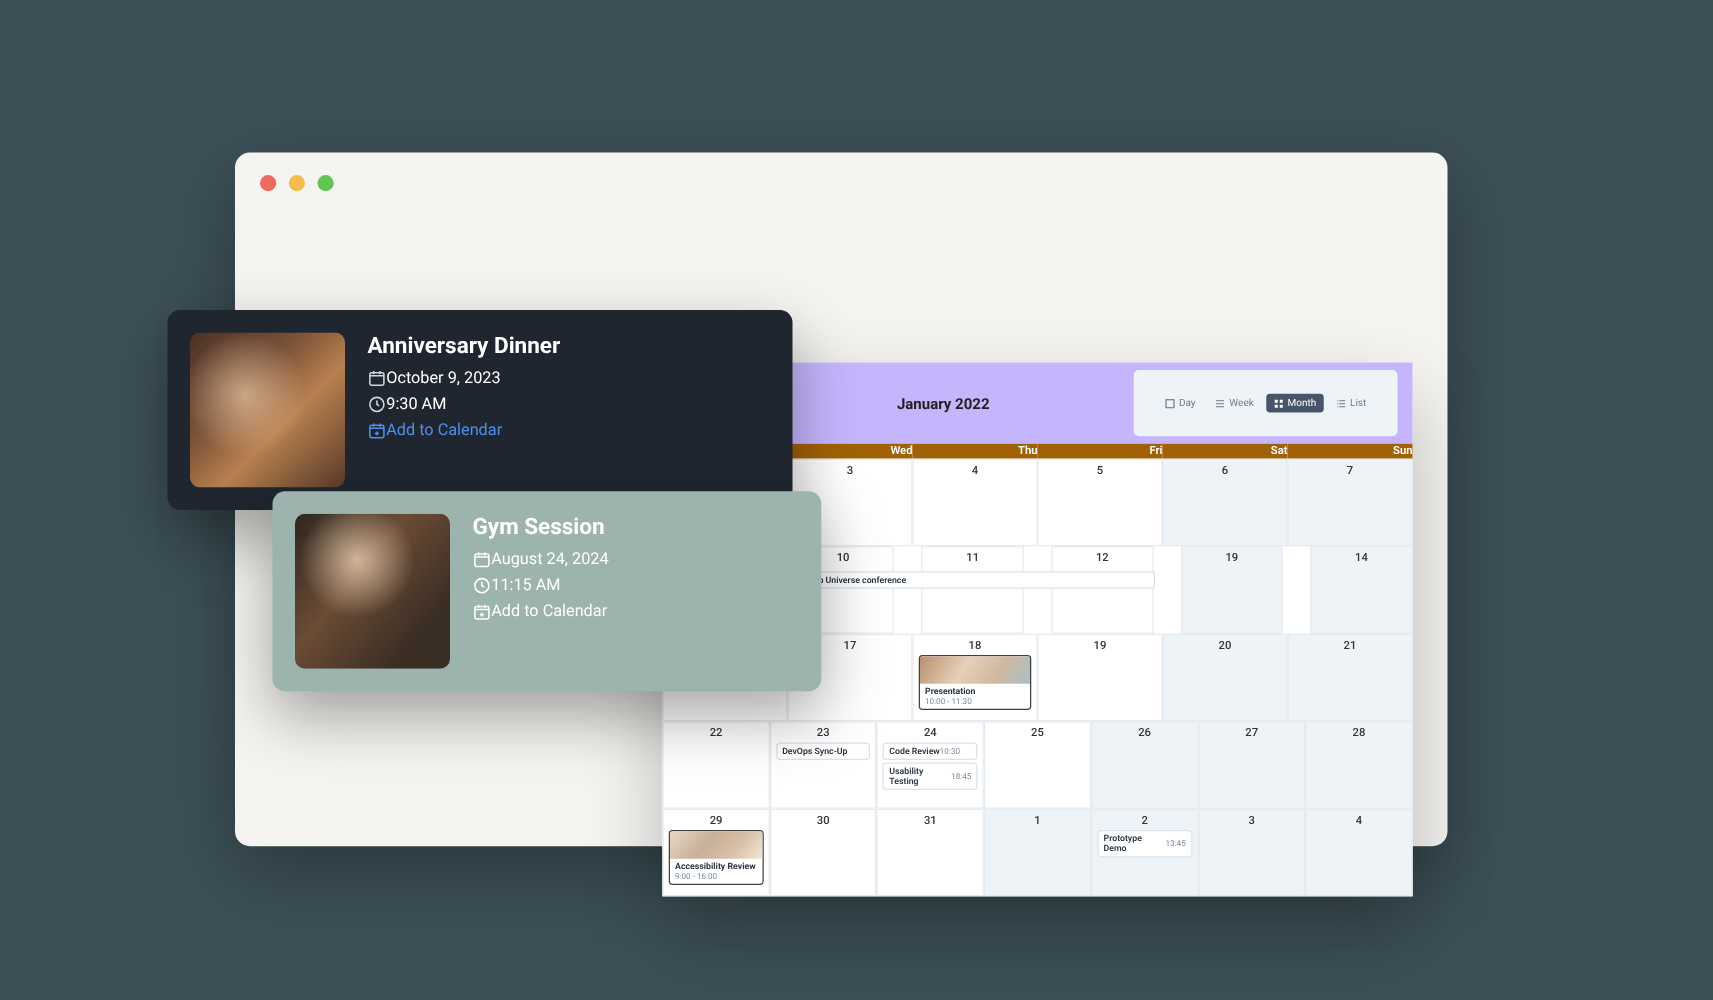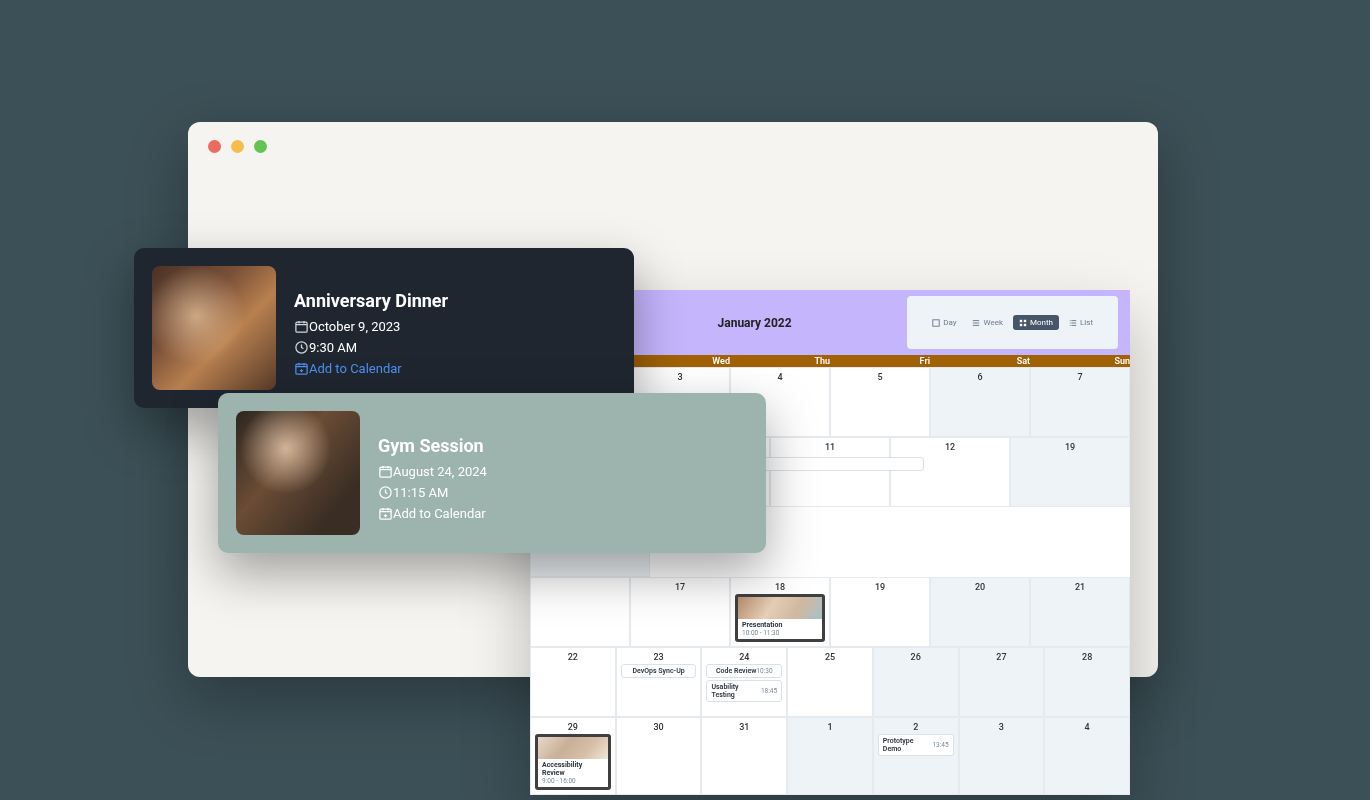--- a/index.html
+++ b/index.html
@@ -106,29 +106,29 @@
 }
 
 .ev-chip {
   background: #fff;
   border: 1px solid #d9e2ea;
   border-radius: 3px;
   font-size: 7px;
   padding: 2px 4px;
   margin-top: 2px;
   display: flex;
-  justify-content: center;
+  justify-content: flex-start;
   align-items: center;
   color: #2b3440;
   font-weight: 600;
 }
 .ev-chip .etime { font-weight: 400; color: #7a8a99; font-size: 6.5px; }
 .ev-thumb {
   background: #fff;
-  border: 3px solid #404040;
+  border: 1px solid #404040;
   border-radius: 3px;
   overflow: hidden;
   margin-top: 2px;
 }
 .ev-thumb .timg { height: 22px; }
 .ev-thumb .tbody { padding: 2px 4px; }
 .ev-thumb .ttitle { font-size: 7px; font-weight: 700; color: #2b3440; }
 .ev-thumb .trange { font-size: 6.5px; color: #7a8a99; }
 .span-evt {
   position: absolute;
@@ -150,26 +150,26 @@
   gap: 18px;
   box-shadow: 0 20px 50px rgba(0,0,0,0.35);
 }
 .event-card .card-img {
   width: 124px;
   height: 124px;
   border-radius: 8px;
   flex-shrink: 0;
 }
 .event-card .card-body { color: #fff; }
-.event-card h3 { font-size: 18px; font-weight: 700; margin-bottom: 8px; margin-top: 24px; }
+.event-card h3 { font-size: 18px; font-weight: 700; margin-bottom: 8px; }
 .event-card .meta-row { display: flex; align-items: center; gap: 0; font-size: 13px; margin-bottom: 6px; }
 .event-card .meta-row svg { width: 15px; height: 15px; flex-shrink: 0; }
 .card-dark { background: #1f2630; left: 134px; top: 248px; width: 500px; }
 .card-dark .add-cal { color: #4f8ff0; }
-.card-teal { background: #9cb3ae; left: 218px; top: 393px; width: 548px; }
+.card-teal { background: #9cb3ae; left: 218px; top: 393px; width: 439px; }
 .card-teal .card-body { color: #fff; }
 .card-teal .meta-row, .card-teal h3, .card-teal .add-cal { color: #fff; }
 
 
 .img-dinner {
   background:
     radial-gradient(circle at 35% 40%, rgba(255,220,180,0.6), transparent 45%),
     linear-gradient(135deg, #4a3226 0%, #7a5038 35%, #b8804f 60%, #5a3c2a 100%);
 }
 .img-gym {
@@ -258,21 +258,21 @@
         <div class="day-cell">
           <div class="day-num">5</div>
         </div>
         <div class="day-cell shade">
           <div class="day-num">6</div>
         </div>
         <div class="day-cell shade">
           <div class="day-num">7</div>
         </div>
       </div>
-      <div class="cal-grid" style="grid-template-columns: repeat(5, 1fr); position: relative;">
+      <div class="cal-grid" style="grid-template-columns: repeat(6, 1fr); position: relative; gap: 22px;">
         <div class="day-cell"></div>
         <div class="day-cell">
           <div class="day-num">10</div>
         </div>
         <div class="day-cell">
           <div class="day-num">11</div>
         </div>
         <div class="day-cell">
           <div class="day-num">12</div>
         </div>

